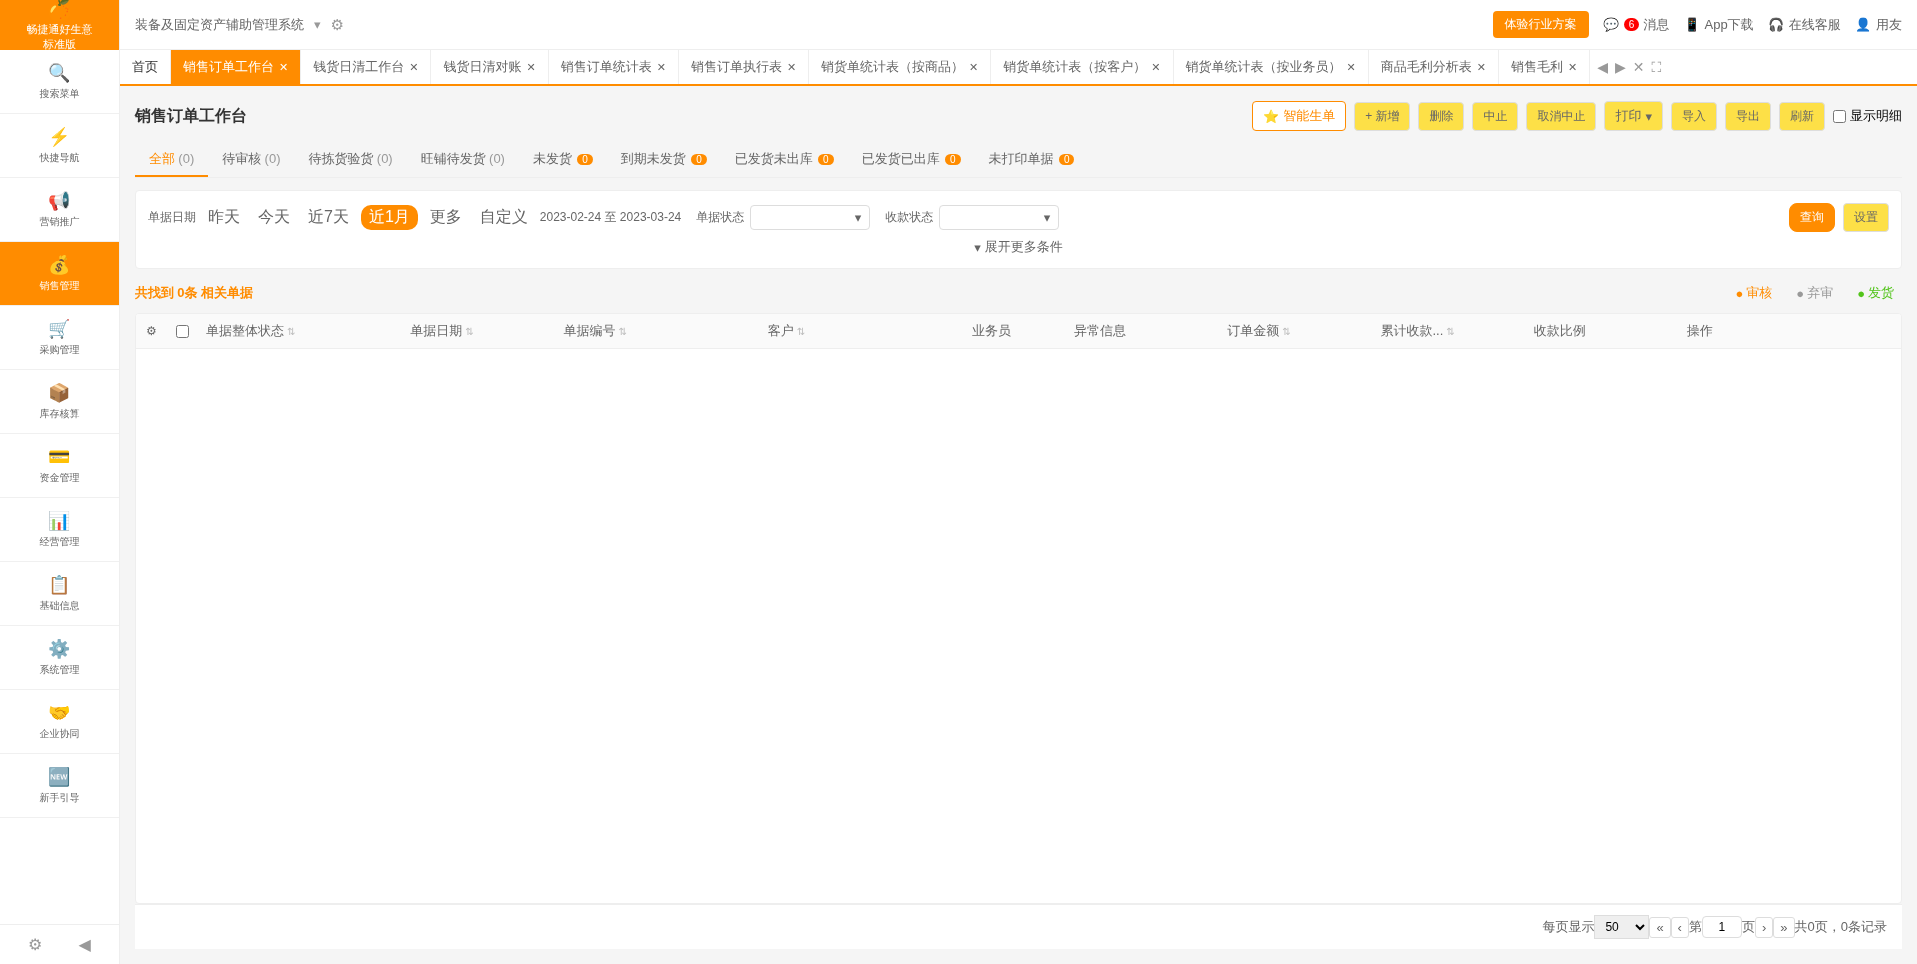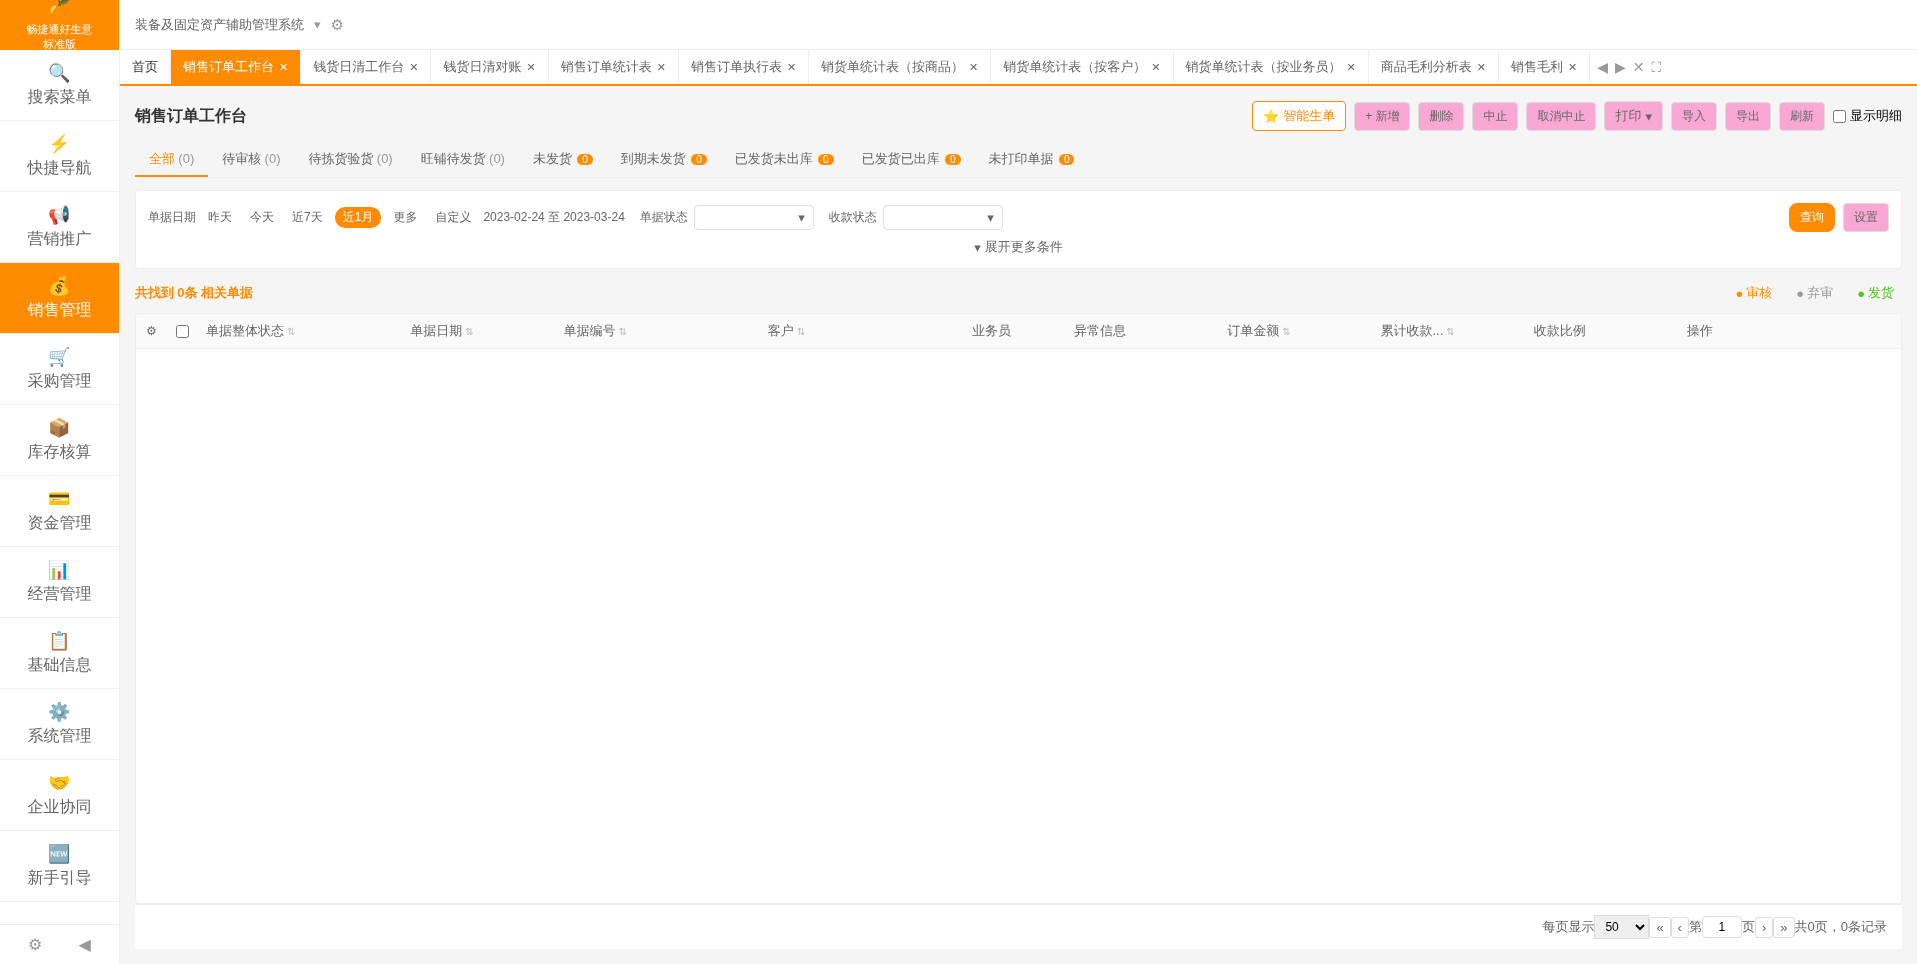--- a/index.html
+++ b/index.html
@@ -8,21 +8,21 @@
     
     .sidebar { width: 120px; background: #fff; display: flex; flex-direction: column; border-right: 1px solid #eee; flex-shrink: 0; }
     .sidebar-logo { background: #ff8c00; color: #fff; padding: 10px; text-align: center; height: 50px; display: flex; align-items: center; justify-content: center; flex-direction: column; }
     .sidebar-logo .logo-icon { font-size: 20px; color: #fff; }
     .sidebar-logo .logo-text { font-size: 11px; color: #fff; }
 
     .sidebar-menu { flex: 1; overflow-y: auto; }
     .sidebar-item { display: flex; flex-direction: column; align-items: center; justify-content: center; padding: 12px 5px; cursor: pointer; color: #666; border-bottom: 1px solid #f0f0f0; }
     .sidebar-item.active { background: #ff8c00; color: #fff; }
     .sidebar-item .item-icon { font-size: 18px; margin-bottom: 3px; }
-    .sidebar-item .item-label { font-size: 16px; }
+    .sidebar-item .item-label { font-size: 10px; }
 
     .sidebar-footer { padding: 10px; display: flex; justify-content: space-around; border-top: 1px solid #eee; }
     .sidebar-footer-btn { cursor: pointer; color: #999; font-size: 16px; }
 
     
     .main { flex: 1; display: flex; flex-direction: column; overflow: hidden; }
 
     
     .topbar { height: 50px; background: #fff; display: flex; align-items: center; padding: 8px 15px; border-bottom: 1px solid #eee; }
     .topbar-title { flex: 1; display: flex; align-items: center; gap: 10px; color: #666; font-size: 13px; }
@@ -41,38 +41,38 @@
     .tab-nav { display: flex; align-items: center; padding: 0 5px; gap: 3px; }
     .tab-nav-btn { cursor: pointer; color: #999; font-size: 14px; padding: 2px; }
 
     
     .page-content { flex: 1; overflow: auto; padding: 15px; display: flex; flex-direction: column; }
 
     
     .page-header { display: flex; align-items: center; justify-content: space-between; margin-bottom: 12px; }
     .page-title { font-size: 16px; font-weight: 600; color: #333; }
     .header-actions { display: flex; align-items: center; gap: 8px; }
-    .btn { display: flex; align-items: center; gap: 4px; padding: 5px 10px; border-radius: 4px; cursor: pointer; font-size: 12px; border: 1px solid #ddd; background: #f9a8d4; color: #666; }
+    .btn { display: flex; align-items: center; gap: 4px; padding: 5px 10px; border-radius: 4px; cursor: pointer; font-size: 12px; border: 1px solid #ddd; background: #fde047; color: #666; }
     .btn-primary { background: #ff8c00; color: #fff; border-color: #ff8c00; border-radius: 8px; }
     .btn-smart { background: #fff; color: #ff8c00; border: 1px solid #ff8c00; }
 
     
     .filter-tabs { display: flex; gap: 0; margin-bottom: 12px; border-bottom: 1px solid #eee; }
     .filter-tab { padding: 7px 14px; cursor: pointer; color: #666; font-size: 12px; border-bottom: 2px solid transparent; white-space: nowrap; }
     .filter-tab.active { color: #ff8c00; border-bottom: 2px solid #ff8c00; }
     .filter-tab .count-badge { background: #ff8c00; color: #fff; border-radius: 10px; padding: 0 5px; font-size: 10px; margin-left: 2px; }
     .filter-tab .count-zero { color: #999; }
 
     
     .filter-area { background: #fff; border: 1px solid #eee; border-radius: 4px; padding: 12px; margin-bottom: 12px; }
     .filter-row { display: flex; align-items: center; gap: 15px; flex-wrap: wrap; }
     .filter-item { display: flex; align-items: center; gap: 6px; }
     .filter-label { color: #666; white-space: nowrap; font-size: 12px; }
     .filter-date-options { display: flex; gap: 6px; }
-    .date-option { cursor: pointer; color: #666; font-size: 12px; padding: 2px 6px; border-radius: 3px; }
+    .date-option { cursor: pointer; color: #666; font-size: 16px; padding: 2px 6px; border-radius: 3px; }
     .date-option.active { background: #ff8c00; color: #fff; border-radius: 10px; padding: 2px 8px; }
     .date-range { color: #666; font-size: 12px; }
     .filter-select { border: 1px solid #ddd; border-radius: 4px; padding: 4px 8px; font-size: 12px; color: #666; display: flex; align-items: center; gap: 4px; cursor: pointer; min-width: 120px; background: #fff; }
     .expand-more { display: flex; align-items: center; justify-content: center; gap: 4px; color: #666; cursor: pointer; font-size: 12px; margin-top: 6px; }
 
     
     .data-toolbar { display: flex; align-items: center; justify-content: space-between; margin-bottom: 8px; }
     .data-count { color: #666; font-size: 12px; }
     .data-count span { color: #ff8c00; font-weight: 600; }
     .toolbar-actions { display: flex; gap: 8px; }
@@ -180,20 +180,40 @@
   </div>
 </div>
 
 <div class="main">
 
   <div class="topbar">
     <div class="topbar-title">
       <span>装备及固定资产辅助管理系统</span>
       <span style="cursor:pointer;color:#999;">▾</span>
       <span style="cursor:pointer;color:#999;font-size:15px;">⚙</span>
+    </div>
+    <div class="topbar-actions">
+      <button class="trial-btn">体验行业方案</button>
+      <div class="topbar-btn">
+        <span>💬</span>
+        <span class="badge">6</span>
+        <span>消息</span>
+      </div>
+      <div class="topbar-btn">
+        <span>📱</span>
+        <span>App下载</span>
+      </div>
+      <div class="topbar-btn">
+        <span>🎧</span>
+        <span>在线客服</span>
+      </div>
+      <div class="topbar-btn">
+        <span>👤</span>
+        <span>用友</span>
+      </div>
     </div>
   </div>
 
   <div class="tabbar">
     <div class="tab-item home">
       <span>首页</span>
     </div>
     <div class="tab-item active">
       <span>销售订单工作台</span>
       <span class="tab-close">✕</span>

